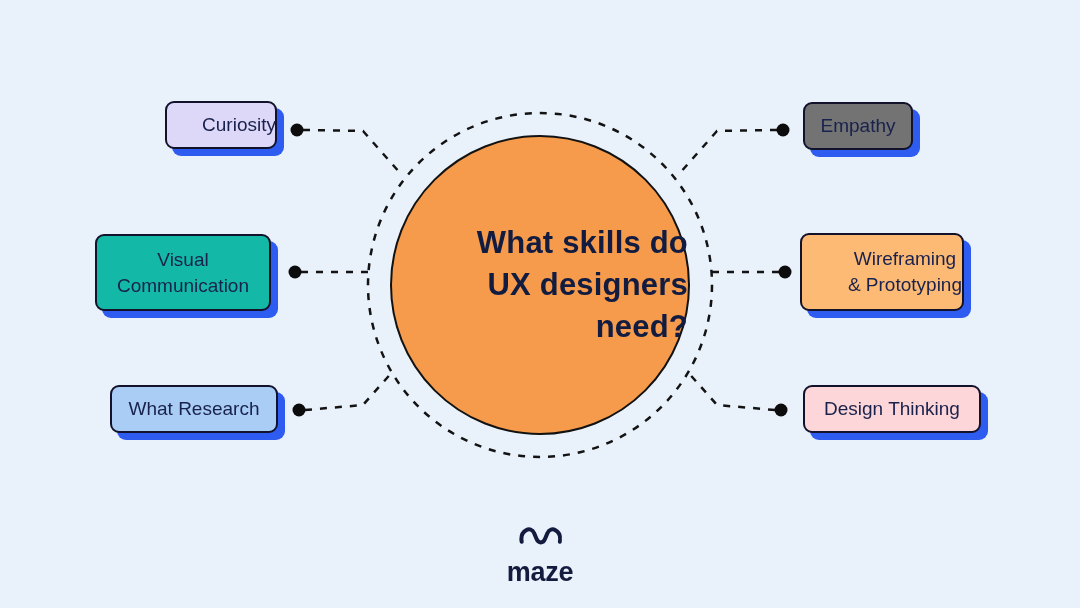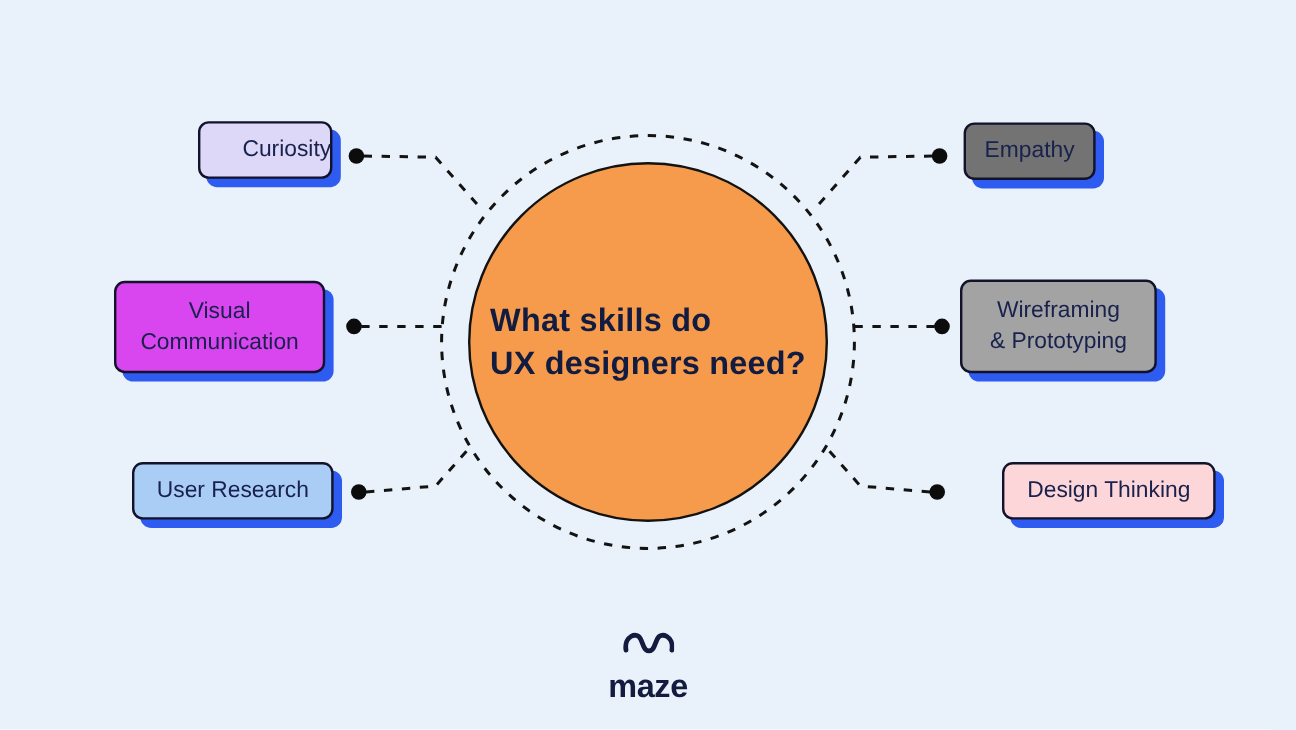--- a/index.html
+++ b/index.html
@@ -26,24 +26,24 @@
     width: 300px; height: 300px;
     border-radius: 50%;
     border: 2px solid #121212;
     background: #f59b4b;
     display: flex;
     align-items: center;
     justify-content: center;
     box-sizing: border-box;
   }
   .center-question {
-    font-size: 27px;
+    font-size: 31px;
     font-weight: bold;
     color: #121b40;
-    text-align: left;
+    text-align: right;
     line-height: 1.35;
     white-space: pre-line;
     letter-spacing: 0.2px;
   }
 
   .skill-box {
     position: absolute;
     box-sizing: border-box;
     border: 2px solid #12122a;
     border-radius: 9px;
@@ -58,21 +58,21 @@
     color: #19214d;
     line-height: 1.35;
     white-space: pre-line;
   }
 
   .box-curiosity        { left: 165px; top: 101px; width: 112px; height: 48px; }
   .box-visual           { left:  95px; top: 234px; width: 176px; height: 77px; }
   .box-user-research    { left: 110px; top: 385px; width: 168px; height: 48px; }
   .box-empathy          { left: 803px; top: 102px; width: 110px; height: 48px; }
   .box-wireframing      { left: 800px; top: 233px; width: 164px; height: 78px; }
-  .box-design-thinking  { left: 803px; top: 385px; width: 178px; height: 48px; margin-left: 32px; }
+  .box-design-thinking  { left: 803px; top: 385px; width: 178px; height: 48px; }
 
   .logo {
     position: absolute;
     left: 50%;
     top: 522px;
     transform: translateX(-50%);
     display: flex;
     align-items: center;
     gap: 9px;
     flex-direction: column;
@@ -111,34 +111,34 @@
 
   <div class="center-circle" style="background: rgb(245, 155, 75);">
     <div class="center-question">What skills do
 UX designers need?</div>
   </div>
 
   <div class="skill-box box-curiosity" style="background: rgb(221, 215, 248); padding-left: 36px;">
     <span class="skill-label">Curiosity</span>
   </div>
 
-  <div class="skill-box box-visual" style="background: #d946ef;">
+  <div class="skill-box box-visual" style="background: #14b8a6;">
     <span class="skill-label">Visual
 Communication</span>
   </div>
 
   <div class="skill-box box-user-research" style="background: rgb(169, 205, 244);">
-    <span class="skill-label">User Research</span>
+    <span class="skill-label">What Research</span>
   </div>
 
   <div class="skill-box box-empathy" style="background: #737373;">
     <span class="skill-label">Empathy</span>
   </div>
 
-  <div class="skill-box box-wireframing" style="background: #a3a3a3;">
+  <div class="skill-box box-wireframing" style="background: #fdba74; justify-content: flex-end;">
     <span class="skill-label">Wireframing
 &amp; Prototyping</span>
   </div>
 
   <div class="skill-box box-design-thinking" style="background: rgb(252, 214, 216);">
     <span class="skill-label">Design Thinking</span>
   </div>
 
   <div class="logo">
     <svg width="44" height="26" viewBox="0 0 46 26" xmlns="http://www.w3.org/2000/svg">

